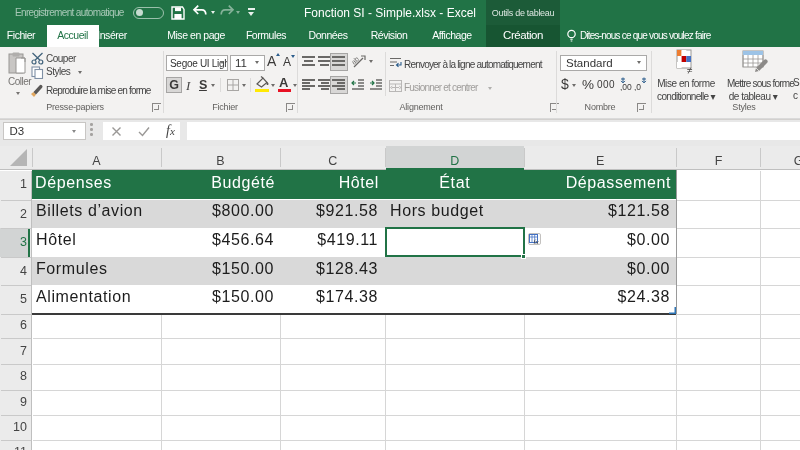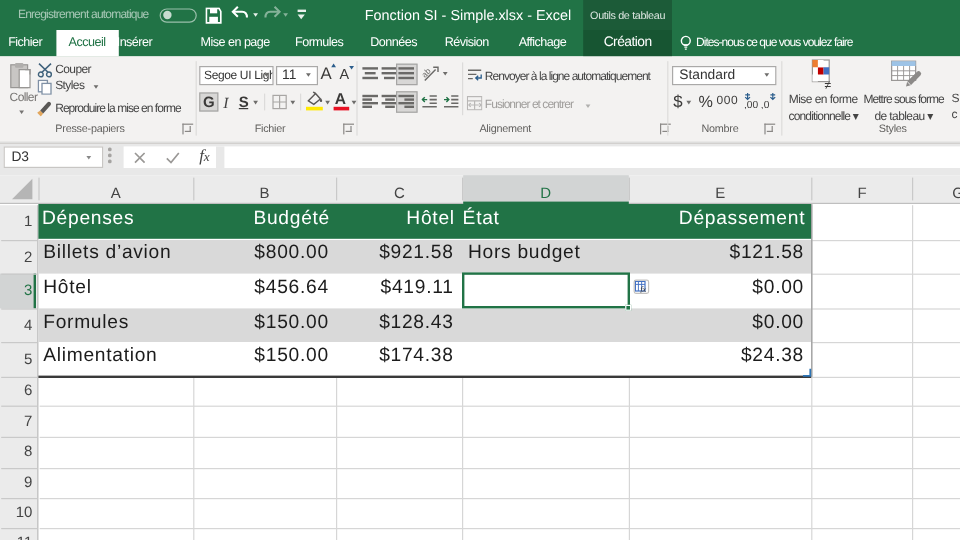--- a/index.html
+++ b/index.html
@@ -251,21 +251,21 @@
 <div class="rtext" style="left:646px;top:78px;width:80px;text-align:center;letter-spacing:-0.45px">Mise en forme</div>
 <div class="rtext" style="left:646px;top:91px;width:80px;text-align:center;letter-spacing:-0.7px">conditionnelle ▾</div>
 
 <svg class="abs" style="left:742px;top:50px" width="28" height="25" viewBox="0 0 28 25">
   <rect x="1" y="1" width="20" height="16" fill="#fff" stroke="#9a9896" stroke-width="1"></rect>
   <path d="M1 1 h20 v4 h-20 z" fill="#9dc3e6"></path>
   <path d="M1 5 v12 M6 5 v12 M11 5 v12 M16 5 v12 M21 5 v12 M1 9 h20 M1 13 h20" stroke="#9a9896" stroke-width=".8" fill="none"></path>
   <path d="M14 18 L22 10 a2 2 0 0 1 3 3 L17 21 L13 22 Z" fill="#8c8a88"></path>
   <path d="M14 18 L17 21" stroke="#fff" stroke-width=".7"></path>
 </svg>
-<div class="rtext" style="left:712px;top:78px;width:82px;text-align:center;letter-spacing:-0.8px">Mettre sous forme</div>
+<div class="rtext" style="left:712px;top:78px;width:82px;text-align:right;letter-spacing:-0.8px">Mettre sous forme</div>
 <div class="rtext" style="left:712px;top:91px;width:82px;text-align:center;letter-spacing:-0.5px">de tableau ▾</div>
 <div class="grplabel" style="left:714px;width:60px">Styles</div>
 <div class="rtext" style="left:793px;top:77px">S</div>
 <div class="rtext" style="left:793px;top:90px">c</div>
 
 <div class="abs" id="fbar" style="left:0;top:118.5px;width:800px;height:27px;background:#e8e8e8;border-top:1px solid #d2d0ce;"></div>
 <div class="abs" style="left:103px;top:121.5px;width:697px;height:18.5px;background:#fff;"></div>
 <div class="abs" style="left:180px;top:121.5px;width:6.5px;height:18.5px;background:#e8e8e8;"></div>
 <div class="abs inputbox" style="left:2.5px;top:121.5px;width:83px;height:18.5px;line-height:17px;padding-left:6px;border-color:#c8c6c4">D3</div>
 <div class="caret" style="left:72px;top:129.5px;border-top-color:#888"></div>
@@ -361,21 +361,21 @@
 <div class="abs" style="left:32px;top:200px;width:644px;height:28.2px;background:#d9d9d9"></div>
 <div class="abs" style="left:32px;top:257px;width:644px;height:28.4px;background:#d9d9d9"></div>
 
 <div class="abs" style="left:32px;top:313px;width:644px;height:1.5px;background:#3a3a3a"></div>
 
 <div class="abs" style="left:675.5px;top:170px;width:1px;height:144px;background:#9a9a9a"></div>
 
 <div class="cellL" style="left:35px;top:174px;color:#fff">Dépenses</div>
 <div class="cellR" style="right:525px;top:174px;color:#fff">Budgété</div>
 <div class="cellR" style="right:421px;top:174px;color:#fff">Hôtel</div>
-<div class="cellL" style="left:385.5px;top:174px;width:138.5px;text-align:left;color:#fff">État</div>
+<div class="cellL" style="left:385.5px;top:174px;width:138.5px;text-align:center;color:#fff">État</div>
 <div class="cellR" style="right:129px;top:174px;color:#fff">Dépassement</div>
 
 <div class="cellL" style="left:36px;top:202.4px">Billets d’avion</div>
 <div class="cellR" style="right:526px;top:202.4px">$800.00</div>
 <div class="cellR" style="right:422px;top:202.4px">$921.58</div>
 <div class="cellL" style="left:390px;top:202.4px">Hors budget</div>
 <div class="cellR" style="right:130px;top:202.4px">$121.58</div>
 
 <div class="cellL" style="left:36px;top:231.2px">Hôtel</div>
 <div class="cellR" style="right:526px;top:231.2px">$456.64</div>

